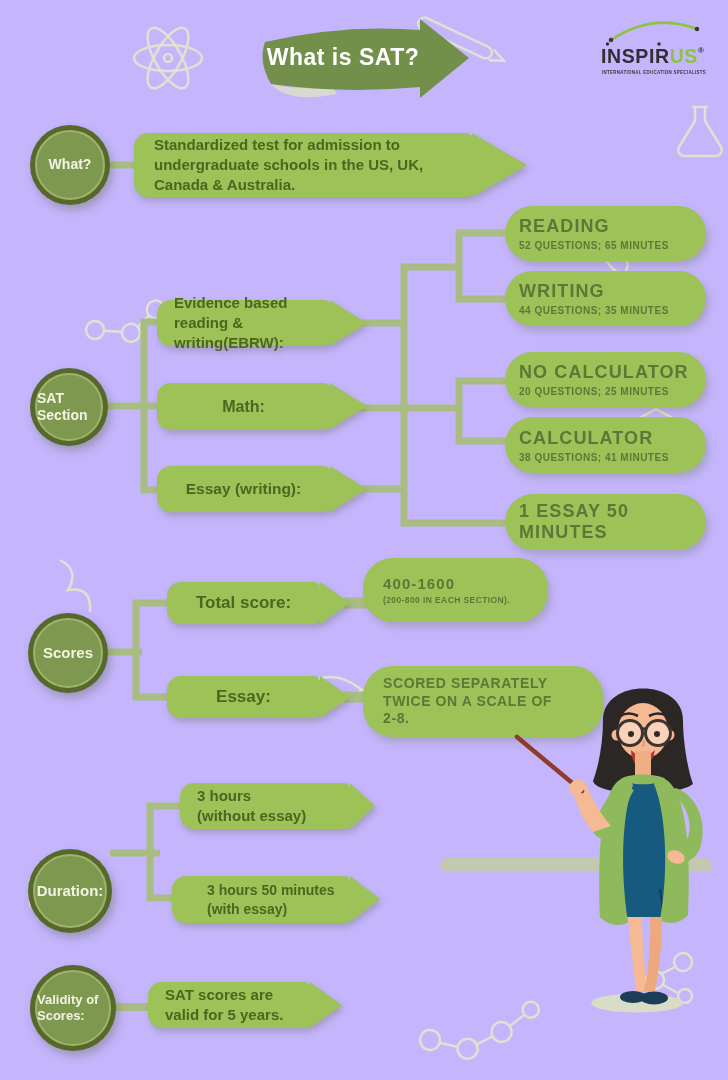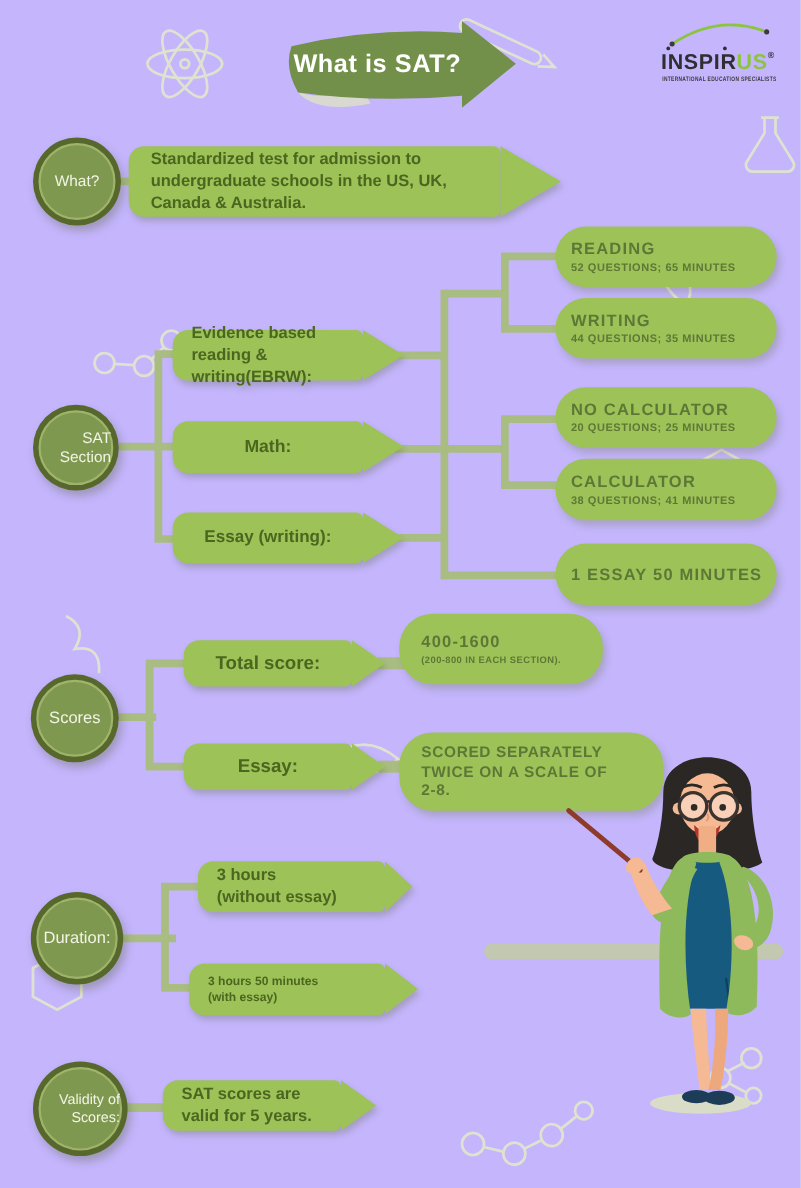--- a/index.html
+++ b/index.html
@@ -14,21 +14,21 @@
   .node{
     position:absolute;border-radius:50%;
     background:#57682c;
     box-shadow:3px 5px 8px rgba(90,95,60,.35);
     z-index:2;
   }
   .node .inner{
     position:absolute;inset:5px;border-radius:50%;
     background:#7e9850;border:2px solid #9fb46a;
     display:flex;align-items:center;justify-content:center;
-    text-align:right;color:#f2f4e4;font-weight:400;line-height:1.25;
+    text-align:left;color:#f2f4e4;font-weight:700;line-height:1.25;
   }
   
   .abox{
     position:absolute;background:#9dc258;
     border-radius:14px 6px 6px 14px;
     display:flex;align-items:center;
     filter:drop-shadow(2px 4px 3px rgba(90,100,60,.30));
     z-index:2;
   }
   .abox::after{
@@ -40,21 +40,21 @@
   .abox .txt{color:#4b661f;font-weight:700;line-height:1.32;}
   .abox.centered{justify-content:center;}
   .abox.centered .txt{text-align:center;}
   
   .pill{
     position:absolute;background:#9dc258;border-radius:30px;
     display:flex;flex-direction:column;justify-content:center;
     box-shadow:3px 5px 7px rgba(110,120,80,.30);
     z-index:2;
   }
-  .pill .t{color:#5d7836;font-weight:700;letter-spacing:1.1px;font-size:15px;}
+  .pill .t{color:#5d7836;font-weight:700;letter-spacing:1.1px;font-size:18px;}
   .pill .d{color:#5d7836;font-weight:700;letter-spacing:.5px;font-size:10px;margin-top:3px;}
   .pill .big{font-size:15px;}
   .pill .small{font-size:8.5px;letter-spacing:.4px;}
   
   #banner{position:absolute;left:85px;top:8px;z-index:2;}
   #logo{position:absolute;left:595px;top:16px;z-index:2;}
   
   #deskbar{
     position:absolute;left:440px;top:858px;width:272px;height:14px;
     border-radius:8px;background:#c3c9b1;z-index:1;
@@ -153,21 +153,21 @@
     <circle cx="64" cy="28" r="1.7" fill="#2f2f31"></circle>
     <text x="6" y="47" font-size="19.5" font-weight="bold" letter-spacing="0.6">
       <tspan fill="#2f2f31">INSPIR</tspan><tspan fill="#8cc43f">US</tspan><tspan fill="#2f2f31" font-size="8" dy="-10">®</tspan>
     </text>
     <text x="7" y="58" font-size="5.8" font-weight="bold" fill="#3a3a3a" letter-spacing="0.4" textLength="104" lengthAdjust="spacingAndGlyphs">INTERNATIONAL EDUCATION SPECIALISTS</text>
   </svg>
 
   <div class="node" style="left:30px;top:125px;width:80px;height:80px;">
     <div class="inner" style="font-size:14px;">What?</div>
   </div>
-  <div class="abox" style="left:117px;top:133px;width:338px;height:64px;--bh:32px;--tip:55px;">
+  <div class="abox" style="left:134px;top:133px;width:338px;height:64px;--bh:32px;--tip:55px;">
     <div class="txt" style="font-size:15px;padding-left:20px;width:345px;">Standardized test for admission to undergraduate schools in the US, UK, Canada &amp; Australia.</div>
   </div>
 
   <div class="node" style="left:30px;top:368px;width:78px;height:78px;">
     <div class="inner" style="font-size:14px;">SAT Section</div>
   </div>
 
   <div class="abox" style="left:157px;top:300px;width:173px;height:46px;--bh:23px;--tip:37px;">
     <div class="txt" style="font-size:15px;padding-left:17px;width:178px;">Evidence based reading &amp; writing(EBRW):</div>
   </div>
@@ -208,31 +208,31 @@
     <div class="t big">400-1600</div>
     <div class="d small">(200-800 IN EACH SECTION).</div>
   </div>
   <div class="abox centered" style="left:167px;top:676px;width:153px;height:42px;--bh:21px;--tip:30px;">
     <div class="txt" style="font-size:17px;">Essay:</div>
   </div>
   <div class="pill" style="left:363px;top:666px;width:220px;height:71px;padding-left:20px;">
     <div class="t" style="font-size:14px;line-height:1.25;width:178px;letter-spacing:.6px;">SCORED SEPARATELY TWICE ON A SCALE OF 2-8.</div>
   </div>
 
-  <div class="node" style="left:28px;top:811px;width:84px;height:84px;">
+  <div class="node" style="left:28px;top:849px;width:84px;height:84px;">
     <div class="inner" style="font-size:15px;">Duration:</div>
   </div>
   <div class="abox" style="left:180px;top:783px;width:170px;height:46px;--bh:23px;--tip:25px;">
     <div class="txt" style="font-size:15px;padding-left:17px;width:180px;">
       <div>3 hours</div>
       <div>(without essay)</div>
     </div>
   </div>
   <div class="abox" style="left:172px;top:876px;width:178px;height:47px;--bh:23.5px;--tip:30px;">
-    <div class="txt" style="font-size:11px;padding-left:17px;width:185px;">
+    <div class="txt" style="font-size:14px;padding-left:17px;width:185px;margin-left:18px;">
       <div>3 hours 50 minutes</div>
       <div>(with essay)</div>
     </div>
   </div>
 
   <div class="node" style="left:30px;top:965px;width:86px;height:86px;">
     <div class="inner" style="font-size:13px;">Validity of Scores:</div>
   </div>
   <div class="abox" style="left:148px;top:982px;width:162px;height:46px;--bh:23px;--tip:32px;">
     <div class="txt" style="font-size:15px;padding-left:17px;width:160px;">SAT scores are valid for 5 years.</div>

